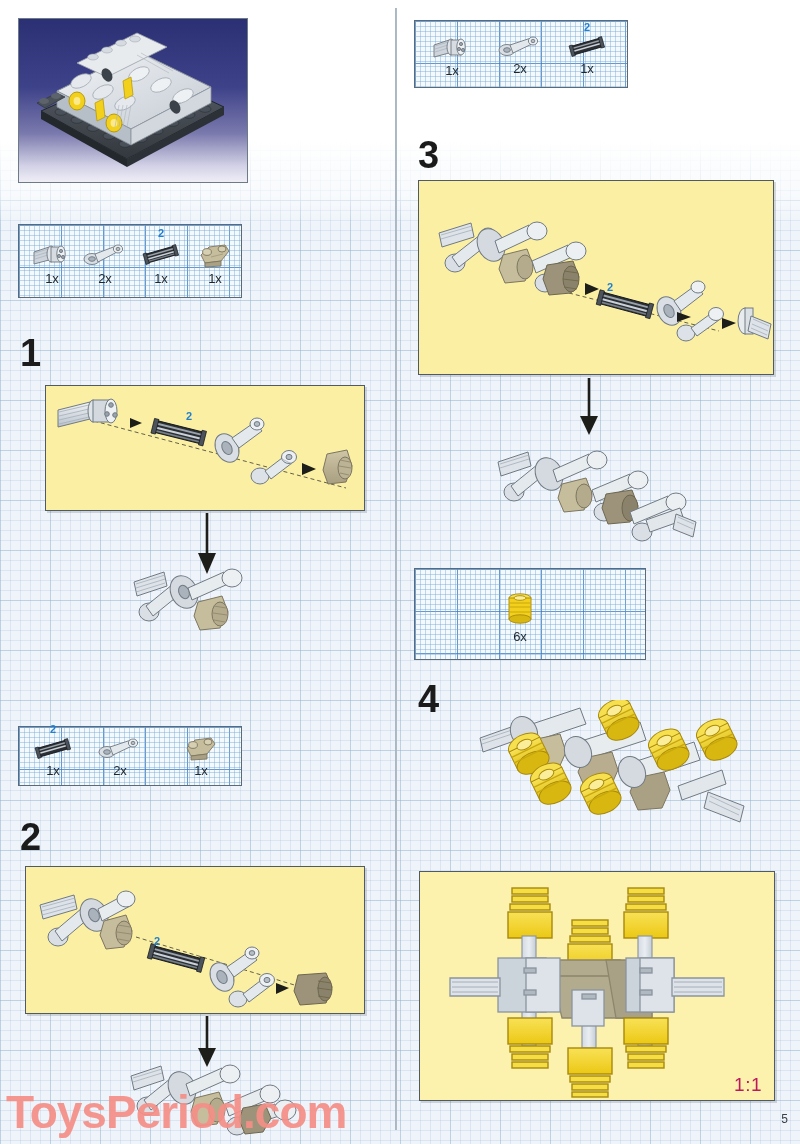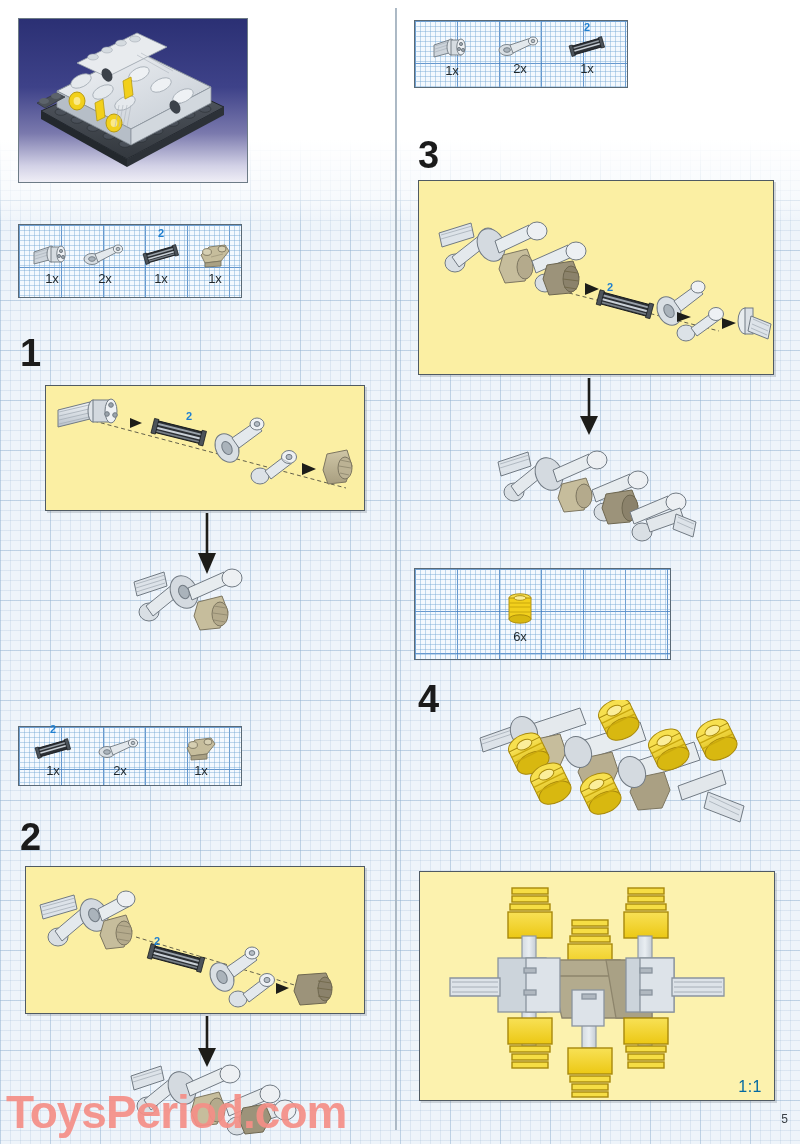--- a/index.html
+++ b/index.html
@@ -85,21 +85,21 @@
 
   
   .downarrow{position:absolute;}
 
   
   .result{position:absolute;}
 
   
   .scale-label{
     position:absolute;font-family:"Liberation Sans",sans-serif;
-    font-size:16px;color:#0369a1;letter-spacing:.5px;
+    font-size:19px;color:#be185d;letter-spacing:.5px;
   }
 
   
   .watermark{
     position:absolute;left:6px;top:1085px;
     font-family:"Liberation Sans",sans-serif;
     font-weight:bold;font-size:46px;letter-spacing:-1px;
     color:#f58f87;opacity:.92;white-space:nowrap;
   }
 
@@ -653,21 +653,21 @@
       <polygon points="140,72 178,56 182,68 144,84" fill="#e7ecef"></polygon>
       <ellipse cx="186" cy="62" rx="10" ry="9" fill="#edf0f3"></ellipse>
       <ellipse cx="152" cy="92" rx="10" ry="9" fill="#d9dfe4"></ellipse>
       <polygon points="156,80 190,68 194,80 160,92" fill="#e2e7eb"></polygon>
       <polygon points="186,74 206,82 203,97 183,89" fill="#dde3e9"></polygon>
       <path d="M188,77 L204,84 M187,82 L203,89" stroke="#a6aeb7" stroke-width=".8"></path>
     </g>
   </svg>
 </div>
 
-<div class="partsbox" style="left:414px;top:568px;width:257px;height:92px;">
+<div class="partsbox" style="left:414px;top:568px;width:232px;height:92px;">
   <div class="part" style="left:80px;top:22px;width:50px;">
     <span class="glyph">
       <svg width="50" height="36" viewBox="0 0 50 36">
         <g stroke="#a8890c" stroke-width=".9">
           <ellipse cx="25" cy="7" rx="11" ry="4.2" fill="#f7e04f"></ellipse>
           <rect x="14" y="7" width="22" height="21" fill="#f2d01c"></rect>
           <ellipse cx="25" cy="28" rx="11" ry="4.2" fill="#d8b810"></ellipse>
           <path d="M14,12 L36,12 M14,16 L36,16 M14,21 L36,21" stroke="#c9a80d" stroke-width="1.1"></path>
           <ellipse cx="25" cy="7" rx="6" ry="2.3" fill="#fbee9a"></ellipse>
         </g>

